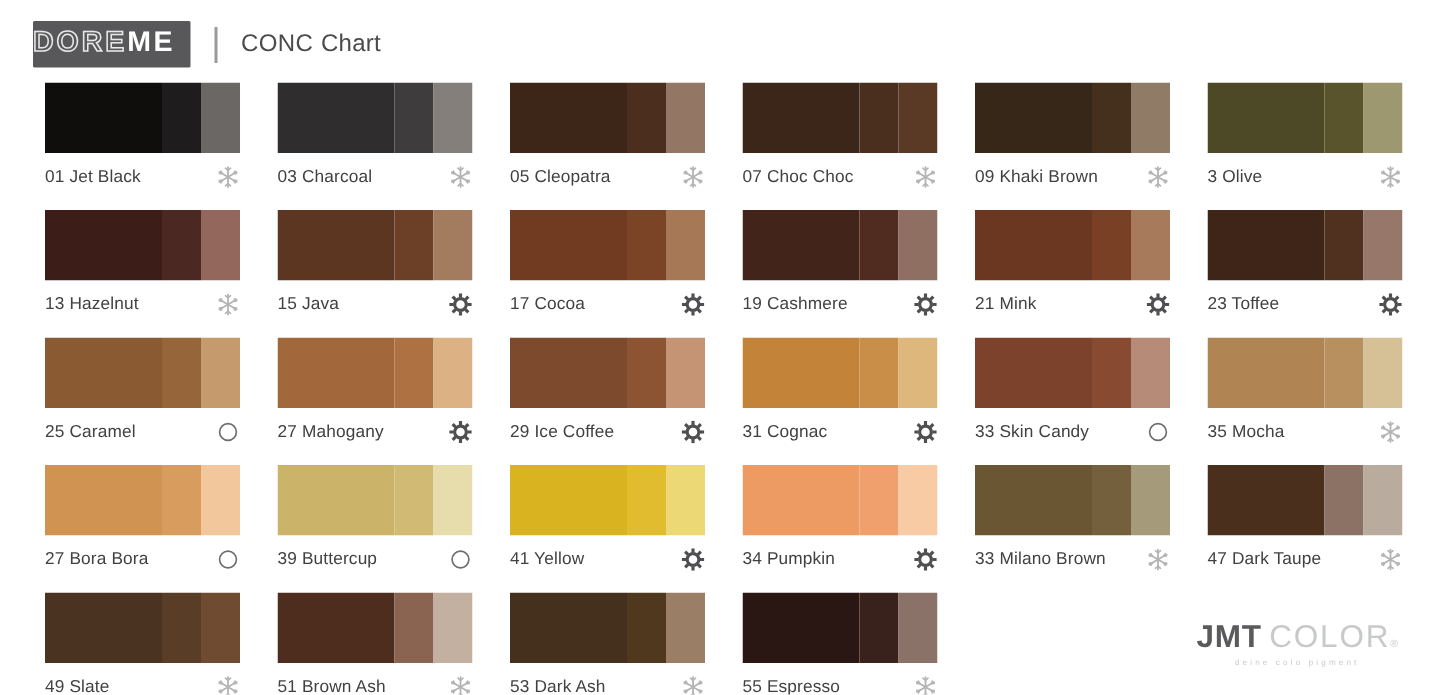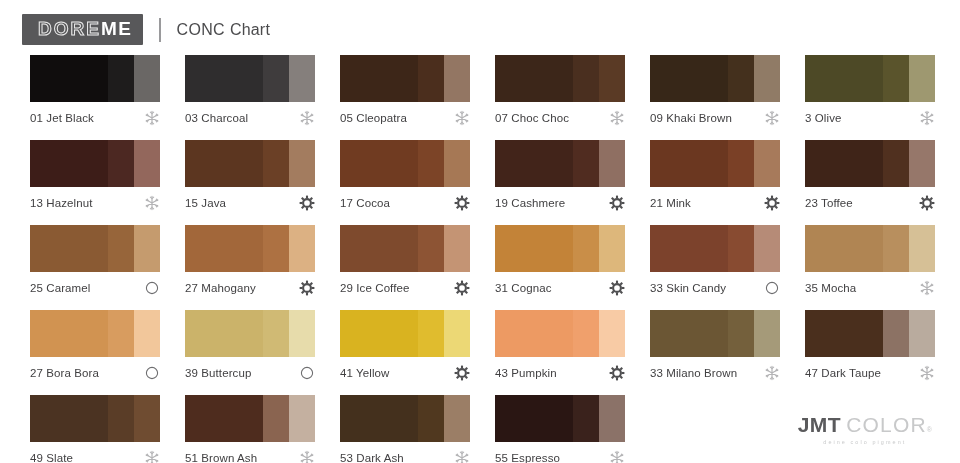--- a/index.html
+++ b/index.html
@@ -11,21 +11,21 @@
   }
   .page { position: relative; width: 960px; height: 463px; background:#fff; }
 
   
   .header {
     position: absolute; left: 22px; top: 14px;
     display: flex; align-items: center; gap: 14px;
   }
   .logo-box {
     background: #58585a;
-    padding: 4px 10px 5px 16px;
+    padding: 4px 10px 5px 0;
     display: flex; align-items: baseline;
     border-radius: 1px;
   }
   .logo-dore {
     font-size: 19px; font-weight: 700; letter-spacing: 2.0px;
     color: #58585a;
     -webkit-text-stroke: 1px #e8e8e8;
     text-shadow: 0 0 0 #e8e8e8;
   }
   .logo-me {
@@ -559,21 +559,21 @@
           </span>
         </div>
       </div>
       <div class="cell">
         <div class="bar">
           <div class="band-a" style="background: rgb(237, 154, 99);"></div>
           <div class="band-b" style="background: rgb(240, 160, 108);"></div>
           <div class="band-c" style="background: rgb(248, 203, 165);"></div>
         </div>
         <div class="meta">
-          <span class="swatch-name">43 Pumpkin</span>
+          <span class="swatch-name">34 Pumpkin</span>
           <span class="tone-icon">
             <svg width="16" height="16" viewBox="0 0 16 16" aria-hidden="true">
     <line x1="12.60" y1="8.00" x2="15.40" y2="8.00" stroke="#4f4f51" stroke-width="2.1" stroke-linecap="butt"></line>
               <line x1="11.25" y1="11.25" x2="13.23" y2="13.23" stroke="#4f4f51" stroke-width="2.1" stroke-linecap="butt"></line>
               <line x1="8.00" y1="12.60" x2="8.00" y2="15.40" stroke="#4f4f51" stroke-width="2.1" stroke-linecap="butt"></line>
               <line x1="4.75" y1="11.25" x2="2.77" y2="13.23" stroke="#4f4f51" stroke-width="2.1" stroke-linecap="butt"></line>
               <line x1="3.40" y1="8.00" x2="0.60" y2="8.00" stroke="#4f4f51" stroke-width="2.1" stroke-linecap="butt"></line>
               <line x1="4.75" y1="4.75" x2="2.77" y2="2.77" stroke="#4f4f51" stroke-width="2.1" stroke-linecap="butt"></line>
               <line x1="8.00" y1="3.40" x2="8.00" y2="0.60" stroke="#4f4f51" stroke-width="2.1" stroke-linecap="butt"></line>
               <line x1="11.25" y1="4.75" x2="13.23" y2="2.77" stroke="#4f4f51" stroke-width="2.1" stroke-linecap="butt"></line>

